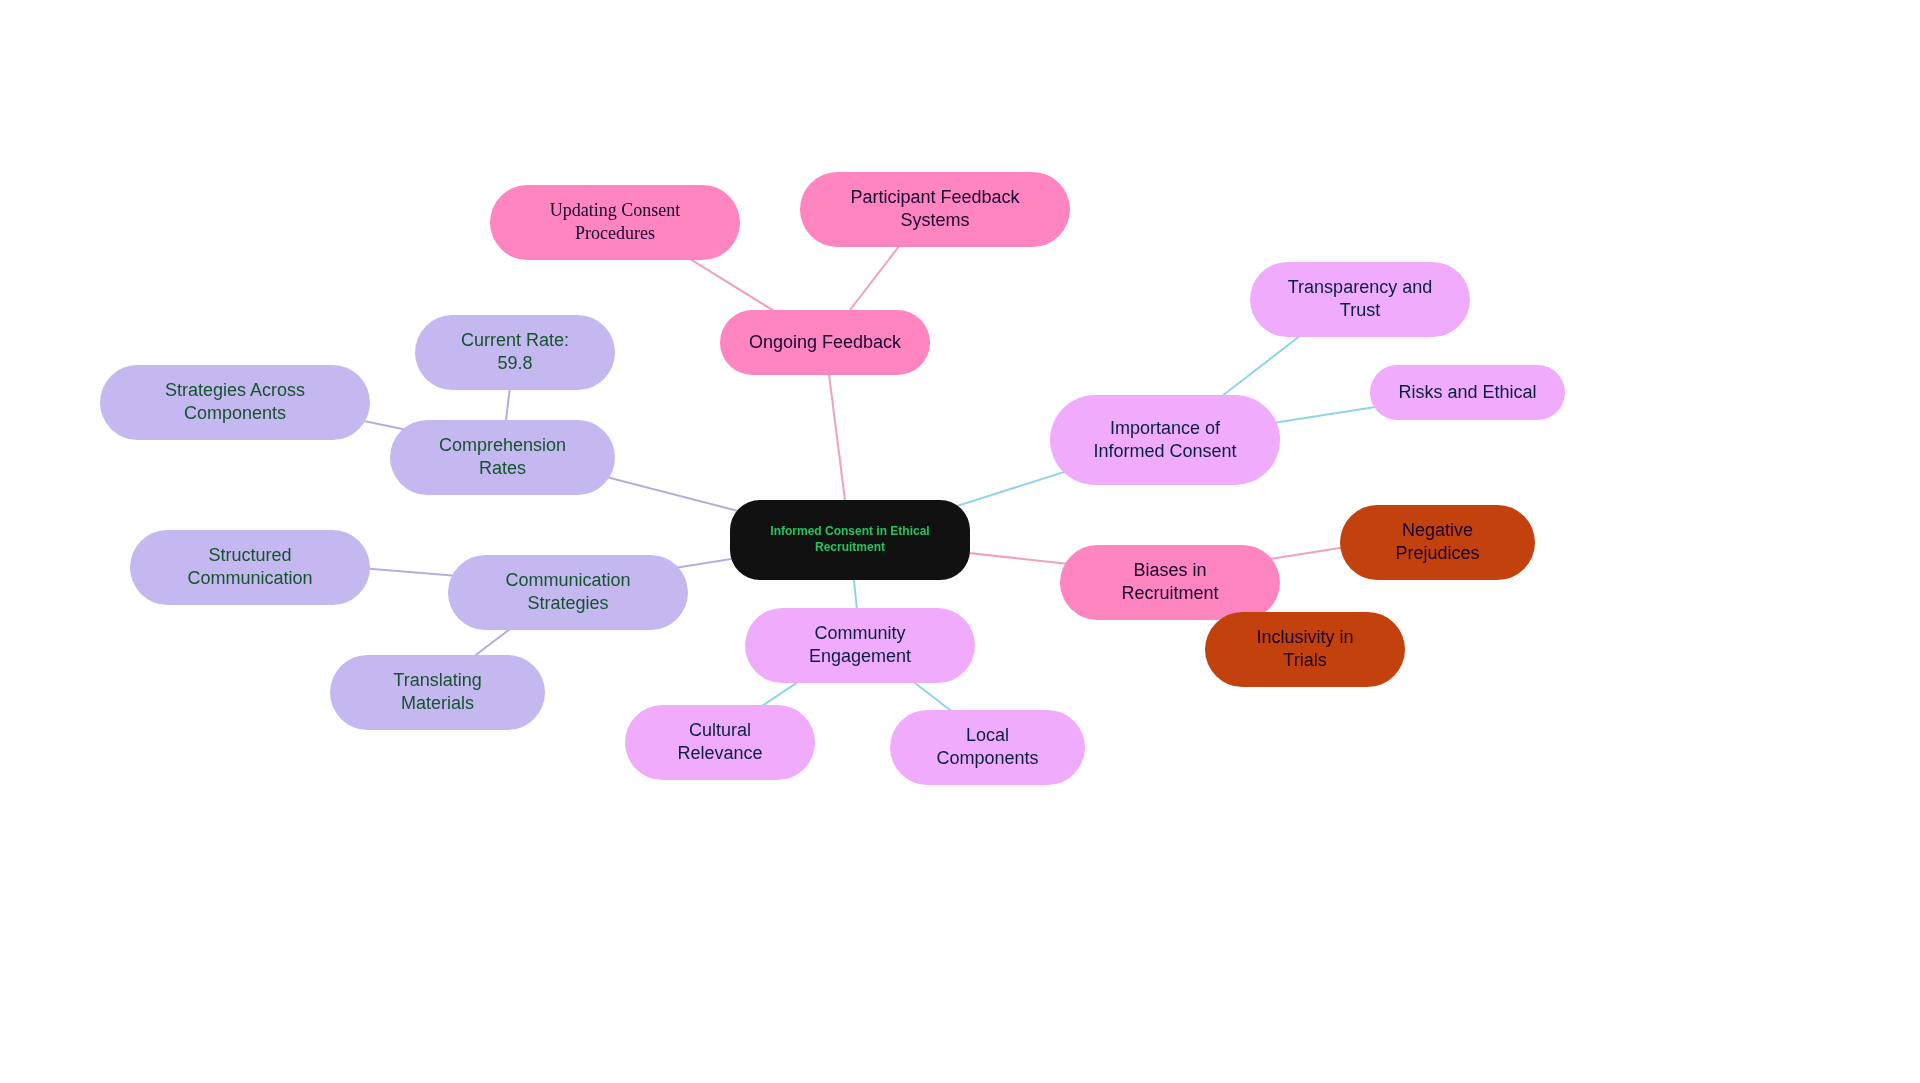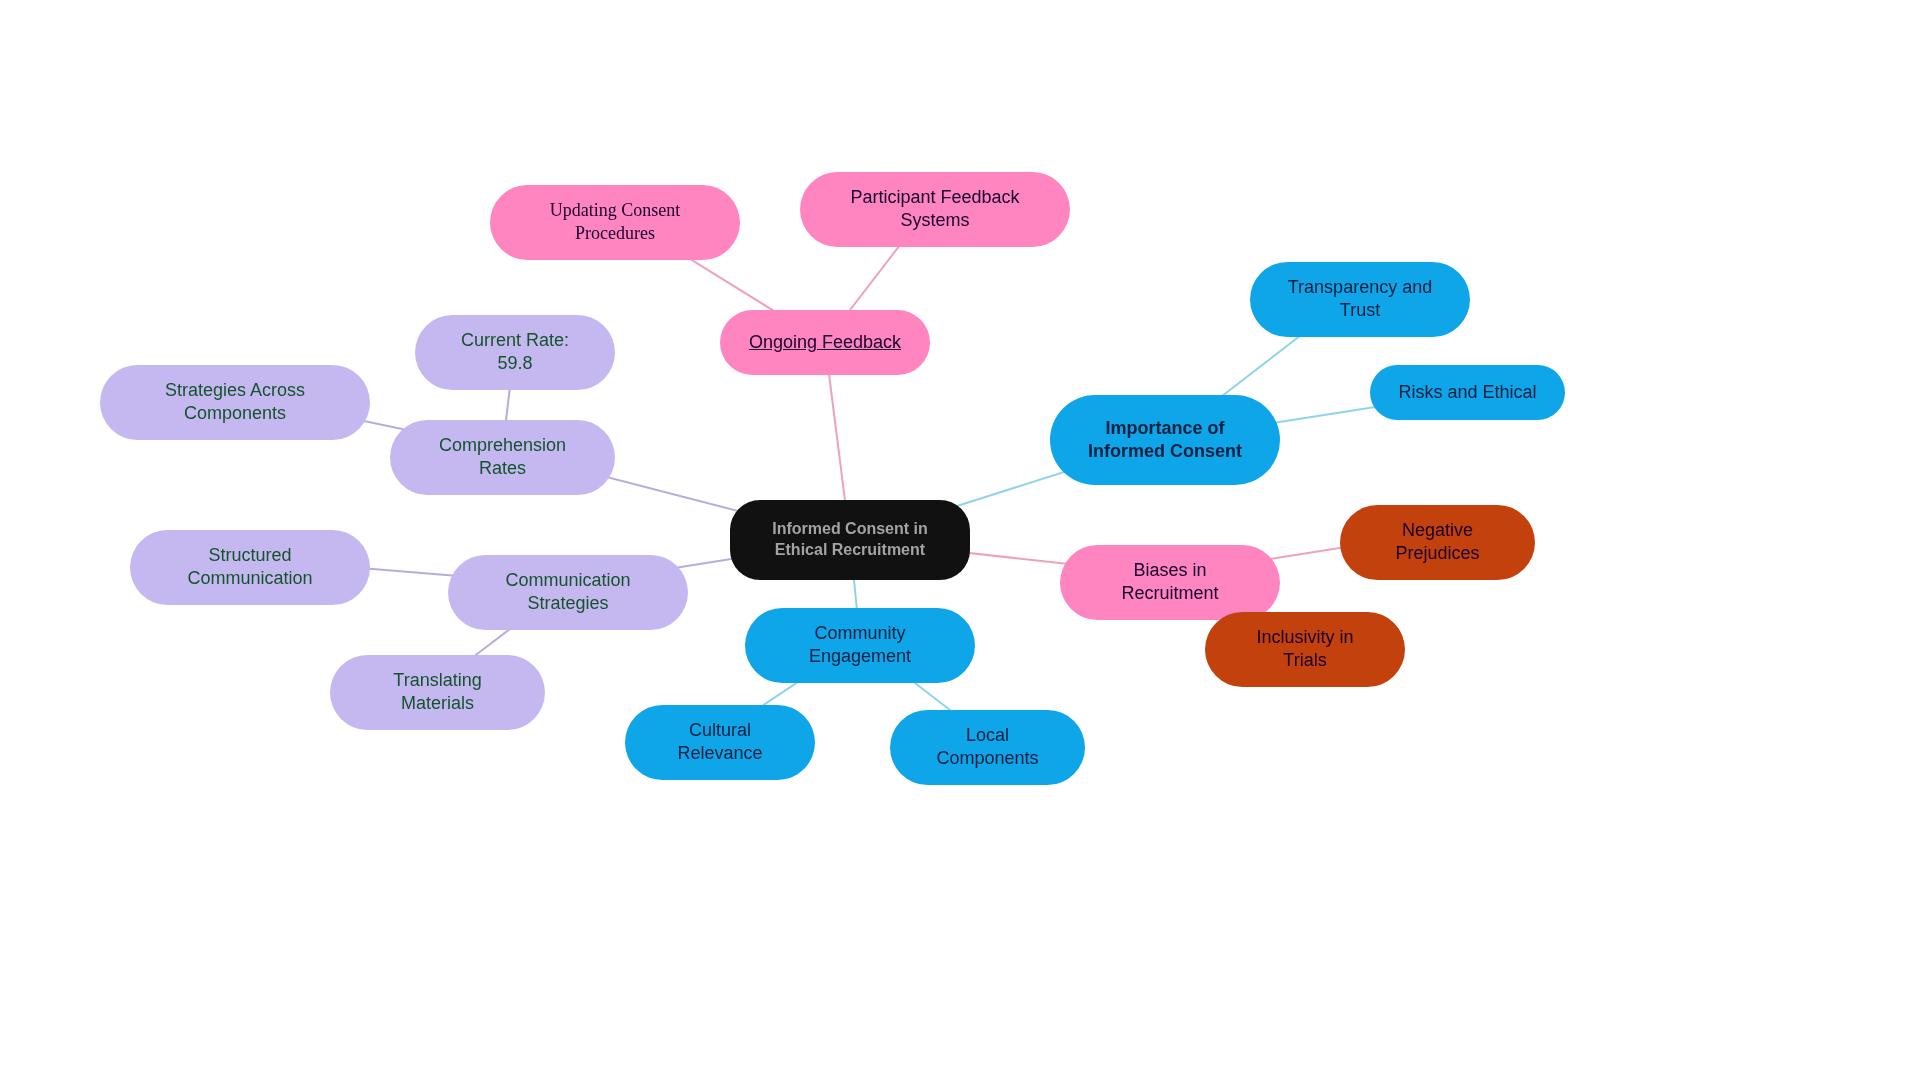--- a/index.html
+++ b/index.html
@@ -31,37 +31,37 @@
       justify-content: center;
       text-align: center;
       font-size: 18px;
       font-weight: 500;
       padding: 14px 28px;
       cursor: default;
       line-height: 1.3;
     }
     .node-center {
       background: #111111;
-      color: #a3a3a3;
-      font-size: 16px;
+      color: #22c55e;
+      font-size: 12px;
       font-weight: 600;
       border-radius: 30px;
       width: 240px;
       min-height: 80px;
     }
     .node-pink {
       background: #ff85c0;
       color: #1a0030;
     }
     .node-lavender {
       background: #c5b8f0;
       color: #14532d;
     }
     .node-blue {
-      background: #0ea5e9;
+      background: #f0abfc;
       color: #0a2040;
     }
     .node-pink-light {
       background: #c2410c;
       color: #1a0030;
     }
   </style>
 </head>
 <body>
 
@@ -81,24 +81,24 @@
       <line x1="860" y1="640.5" x2="987.5" y2="739" stroke="#60c0e0" stroke-width="2" stroke-opacity="0.7"></line>
       <line x1="850" y1="540" x2="568" y2="585" stroke="#9988d0" stroke-width="2" stroke-opacity="0.7"></line>
       <line x1="568" y1="585" x2="250" y2="559" stroke="#9988d0" stroke-width="2" stroke-opacity="0.7"></line>
       <line x1="568" y1="585" x2="437.5" y2="684" stroke="#9988d0" stroke-width="2" stroke-opacity="0.7"></line>
       <line x1="850" y1="540" x2="502.5" y2="450" stroke="#9988d0" stroke-width="2" stroke-opacity="0.7"></line>
       <line x1="502.5" y1="450" x2="235" y2="394" stroke="#9988d0" stroke-width="2" stroke-opacity="0.7"></line>
       <line x1="502.5" y1="450" x2="515" y2="344" stroke="#9988d0" stroke-width="2" stroke-opacity="0.7"></line>
     </svg>
   <div id="nodes-container">
       <div class="node node-center" style="left: 730px; top: 500px; width: 240px; min-height: 80px;">Informed Consent in Ethical Recruitment</div>
-      <div class="node node-pink" style="left: 720px; top: 310px; width: 210px; min-height: 65px; text-decoration: underline;">Ongoing Feedback</div>
+      <div class="node node-pink" style="left: 720px; top: 310px; width: 210px; min-height: 65px;">Ongoing Feedback</div>
       <div class="node node-pink" style="left: 490px; top: 185px; width: 250px; min-height: 55px; font-family: Liberation Serif, serif;">Updating Consent Procedures</div>
       <div class="node node-pink" style="left: 800px; top: 172px; width: 270px; min-height: 55px;">Participant Feedback Systems</div>
-      <div class="node node-blue" style="left: 1050px; top: 395px; width: 230px; min-height: 90px; font-weight: bold;">Importance of Informed Consent</div>
+      <div class="node node-blue" style="left: 1050px; top: 395px; width: 230px; min-height: 90px;">Importance of Informed Consent</div>
       <div class="node node-blue" style="left: 1250px; top: 262px; width: 220px; min-height: 55px;">Transparency and Trust</div>
       <div class="node node-blue" style="left: 1370px; top: 365px; width: 195px; min-height: 55px;">Risks and Ethical</div>
       <div class="node node-pink" style="left: 1060px; top: 545px; width: 220px; min-height: 60px;">Biases in Recruitment</div>
       <div class="node node-pink-light" style="left: 1340px; top: 505px; width: 195px; min-height: 55px;">Negative Prejudices</div>
       <div class="node node-pink-light" style="left: 1205px; top: 612px; width: 200px; min-height: 55px;">Inclusivity in Trials</div>
       <div class="node node-blue" style="left: 745px; top: 608px; width: 230px; min-height: 65px;">Community Engagement</div>
       <div class="node node-blue" style="left: 625px; top: 705px; width: 190px; min-height: 58px;">Cultural Relevance</div>
       <div class="node node-blue" style="left: 890px; top: 710px; width: 195px; min-height: 58px;">Local Components</div>
       <div class="node node-lavender" style="left: 448px; top: 555px; width: 240px; min-height: 60px;">Communication Strategies</div>
       <div class="node node-lavender" style="left: 130px; top: 530px; width: 240px; min-height: 58px;">Structured Communication</div>

